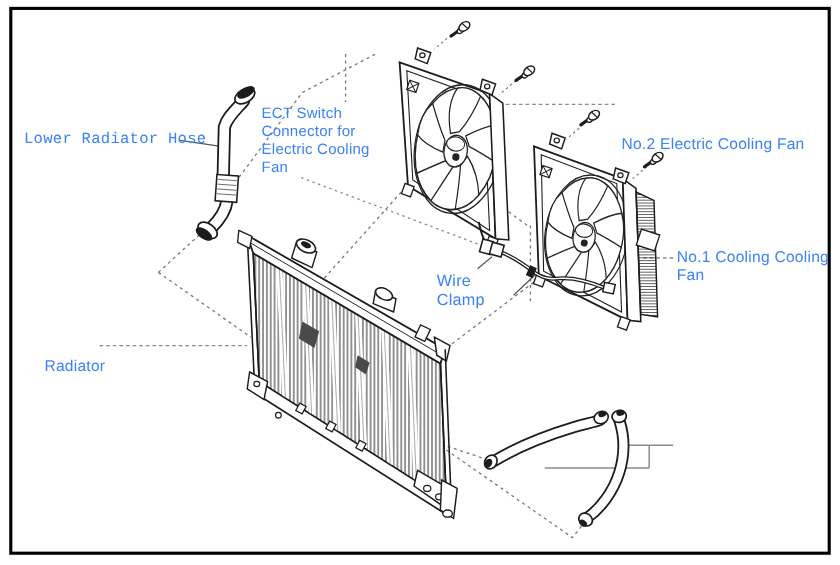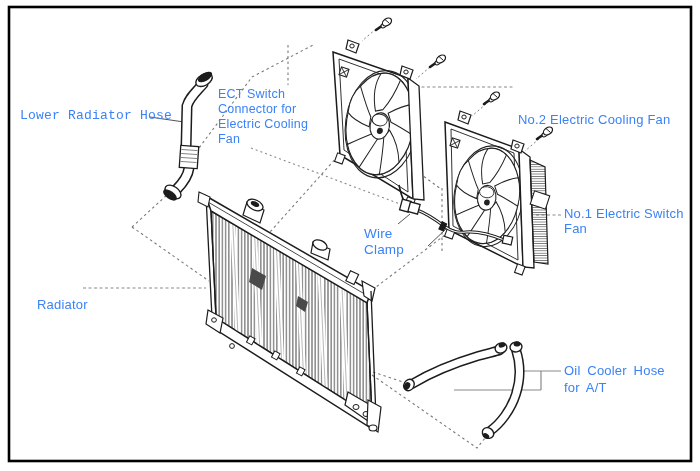--- a/index.html
+++ b/index.html
@@ -232,24 +232,22 @@
 
 <div class="label" style="left:20px;top:108px;font-family:Liberation Mono, monospace;">Lower Radiator Hose</div>
 
 <div class="label small" style="left:218px;top:87px;">ECT Switch
 Connector for
 Electric Cooling
 Fan</div>
 
 <div class="label" style="left:518px;top:80px;margin-top:32px;">No.2 Electric Cooling Fan</div>
 
-<div class="label" style="left:564px;top:206px;">No.1 Electric Switch
+<div class="label" style="left:564px;top:206px;">No.1 Cooling Cooling
 Fan</div>
 
 <div class="label wc" style="left:364px;top:226px;">Wire
 Clamp</div>
 
 <div class="label" style="left:25px;top:297px;margin-left:12px;">Radiator</div>
 
-<div class="label wide" style="left:564px;top:362px;">Oil Cooler Hose
-for A/T</div>
 
 </div>
 
 </body></html>

